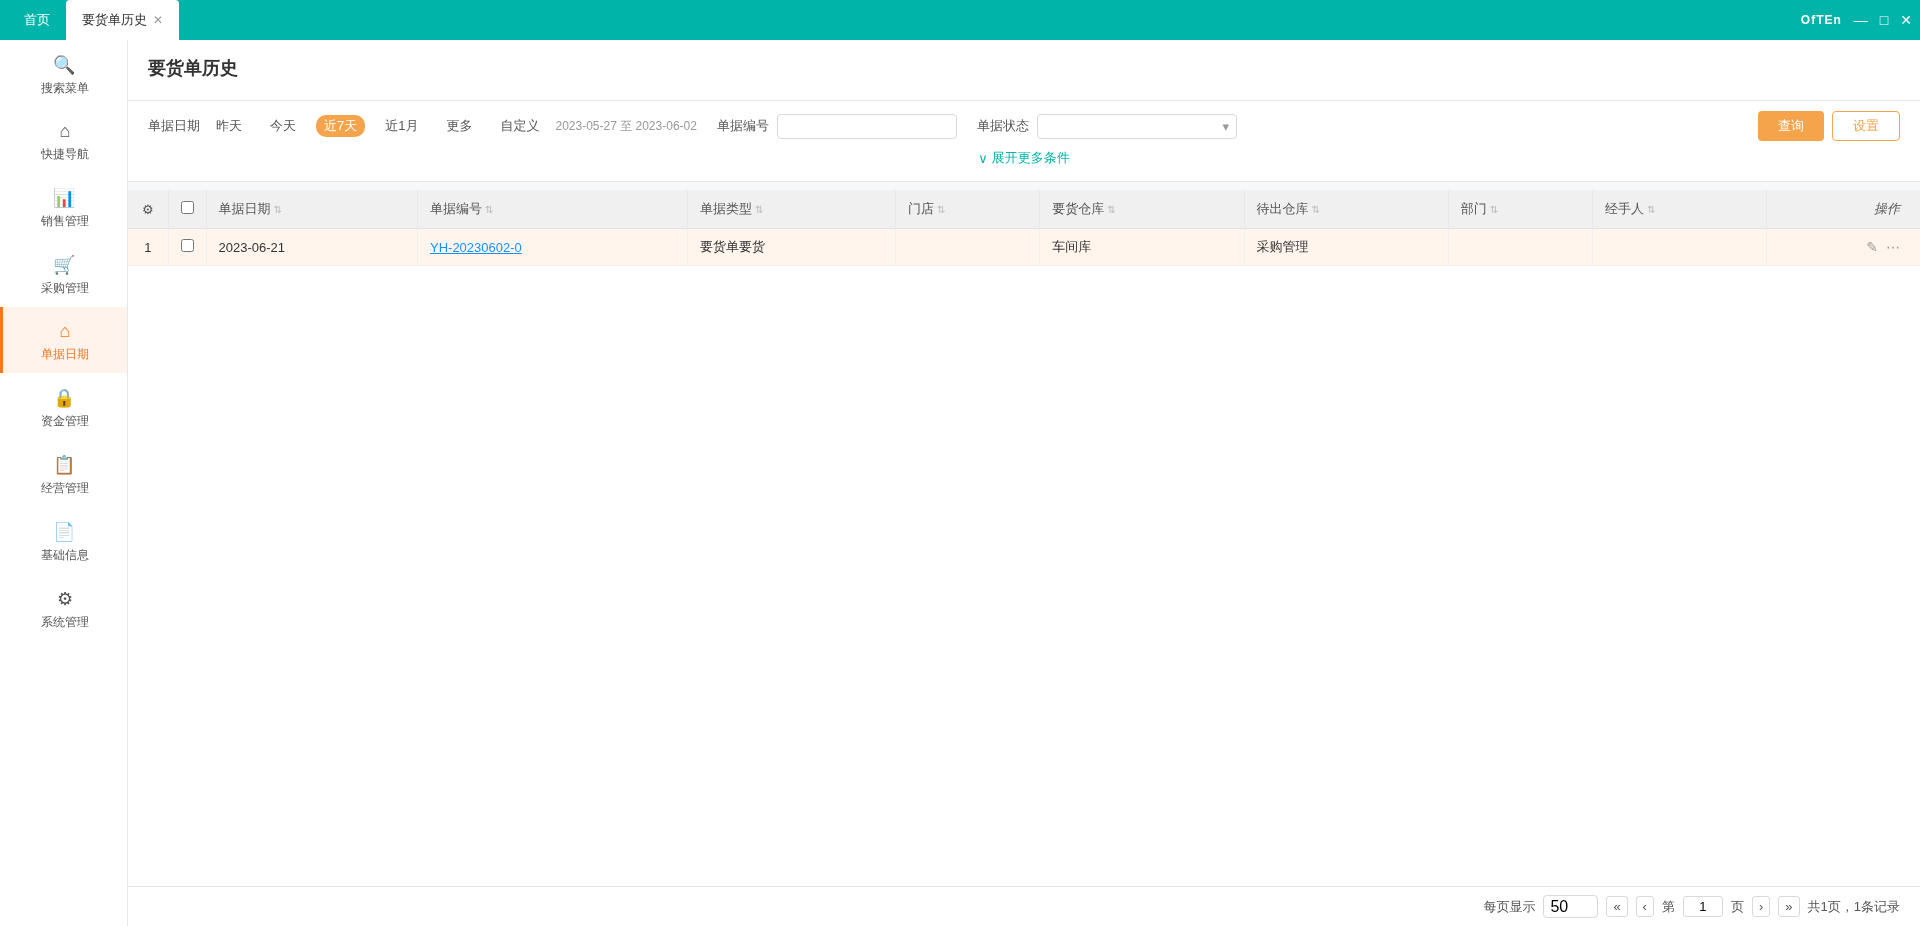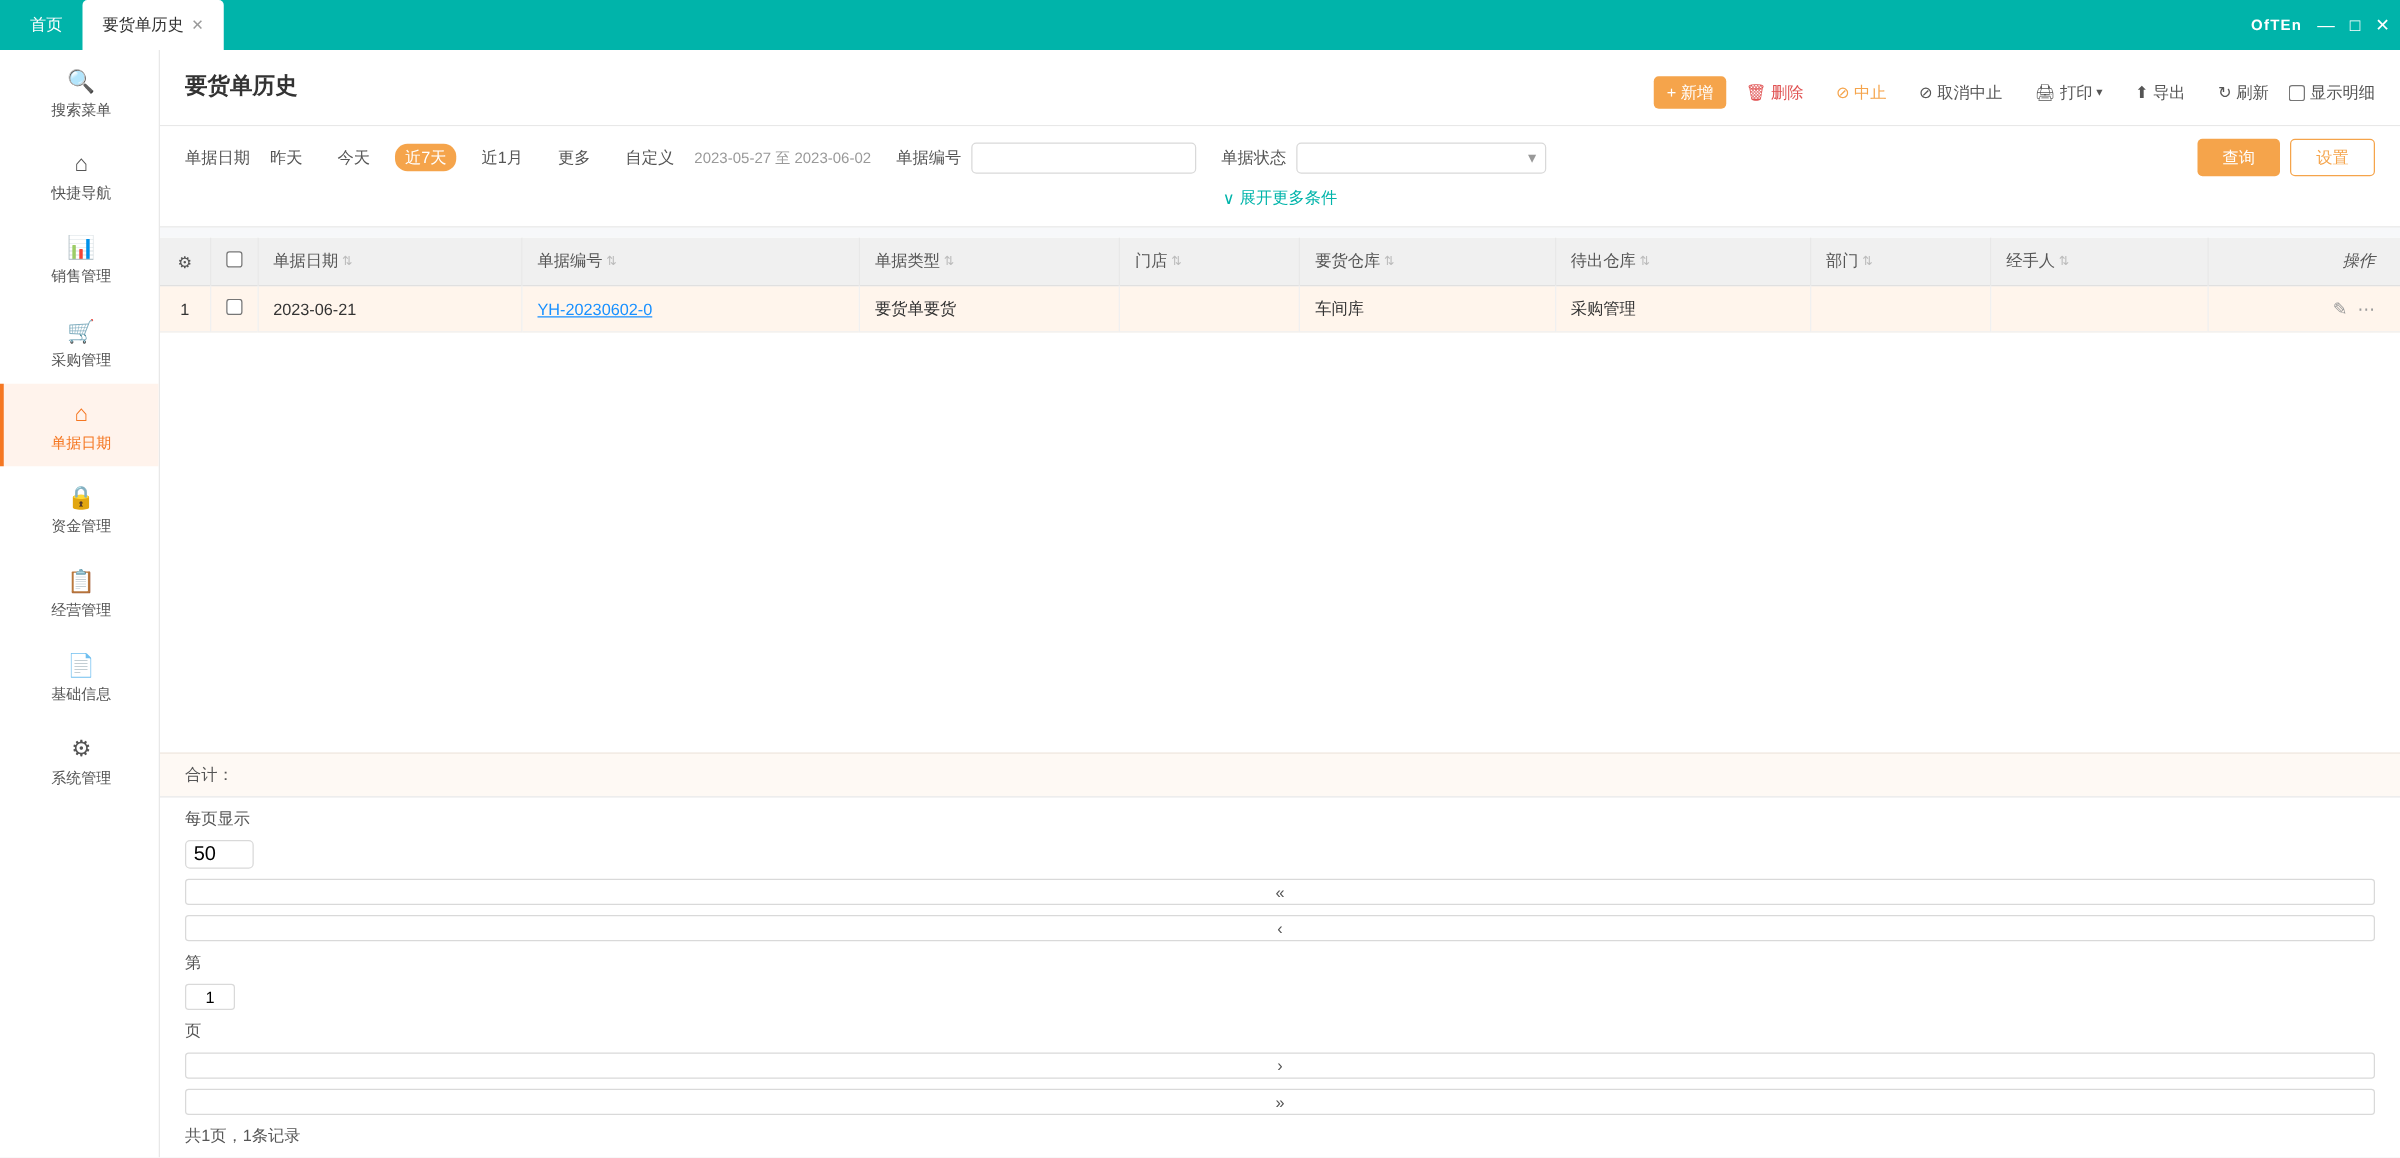--- a/index.html
+++ b/index.html
@@ -301,25 +301,25 @@
       display: flex;
       align-items: center;
     }
 
     
     .pagination {
       background: #fff;
       border-top: 1px solid #e8e8e8;
       padding: 8px 20px;
       display: flex;
+      align-items: center;
       justify-content: flex-end;
       gap: 8px;
       font-size: 13px;
       color: #555;
-      flex-direction: column;
     }
     .pagination-select {
       border: 1px solid #d9d9d9;
       border-radius: 4px;
       padding: 2px 20px 2px 6px;
       font-size: 16px;
       appearance: none;
       background: #fff;
       outline: none;
     }
@@ -412,36 +412,20 @@
       <span class="sidebar-icon">⚙</span>
       <span>系统管理</span>
     </div>
   </nav>
 
   <div class="content">
 
     <div class="page-header">
       <div style="display:flex; align-items:center; justify-content:space-between;">
         <div class="page-title">要货单历史</div>
-        <div class="toolbar" style="padding:0; background:none; border:none; margin-bottom:0;">
-          <button class="toolbar-btn primary">+ 新增</button>
-          <button class="toolbar-btn danger">🗑 删除</button>
-          <button class="toolbar-btn warn">⊘ 中止</button>
-          <button class="toolbar-btn">⊘ 取消中止</button>
-          <button class="toolbar-btn">
-            <span>🖨 打印</span>
-            <span style="font-size:10px;">▾</span>
-          </button>
-          <button class="toolbar-btn">⬆ 导出</button>
-          <button class="toolbar-btn">↻ 刷新</button>
-          <label class="show-detail-label">
-            <input type="checkbox" style="">
-            <span>显示明细</span>
-          </label>
-        </div>
       </div>
     </div>
 
     <div class="filter-area">
       <div class="filter-row">
 
         <div class="filter-group">
           <span class="filter-label">单据日期</span>
           <div class="date-btns">
             <button class="date-btn">昨天</button>
@@ -561,23 +545,20 @@
               <div class="col-ops" style="justify-content:flex-end; padding-right:8px;">
                 <span class="op-icon" title="编辑">✎</span>
                 <span class="op-icon" title="更多">⋯</span>
               </div>
             </td>
           </tr>
         </tbody>
       </table>
     </div>
 
-    <div class="table-footer">
-      <span>合计：</span>
-    </div>
 
     <div class="pagination">
       <span>每页显示</span>
       <div style="position:relative; display:inline-block;">
         <select class="pagination-select">
           <option value="10">10</option>
           <option value="20">20</option>
           <option value="50" selected="">50</option>
           <option value="100">100</option>
         </select>

